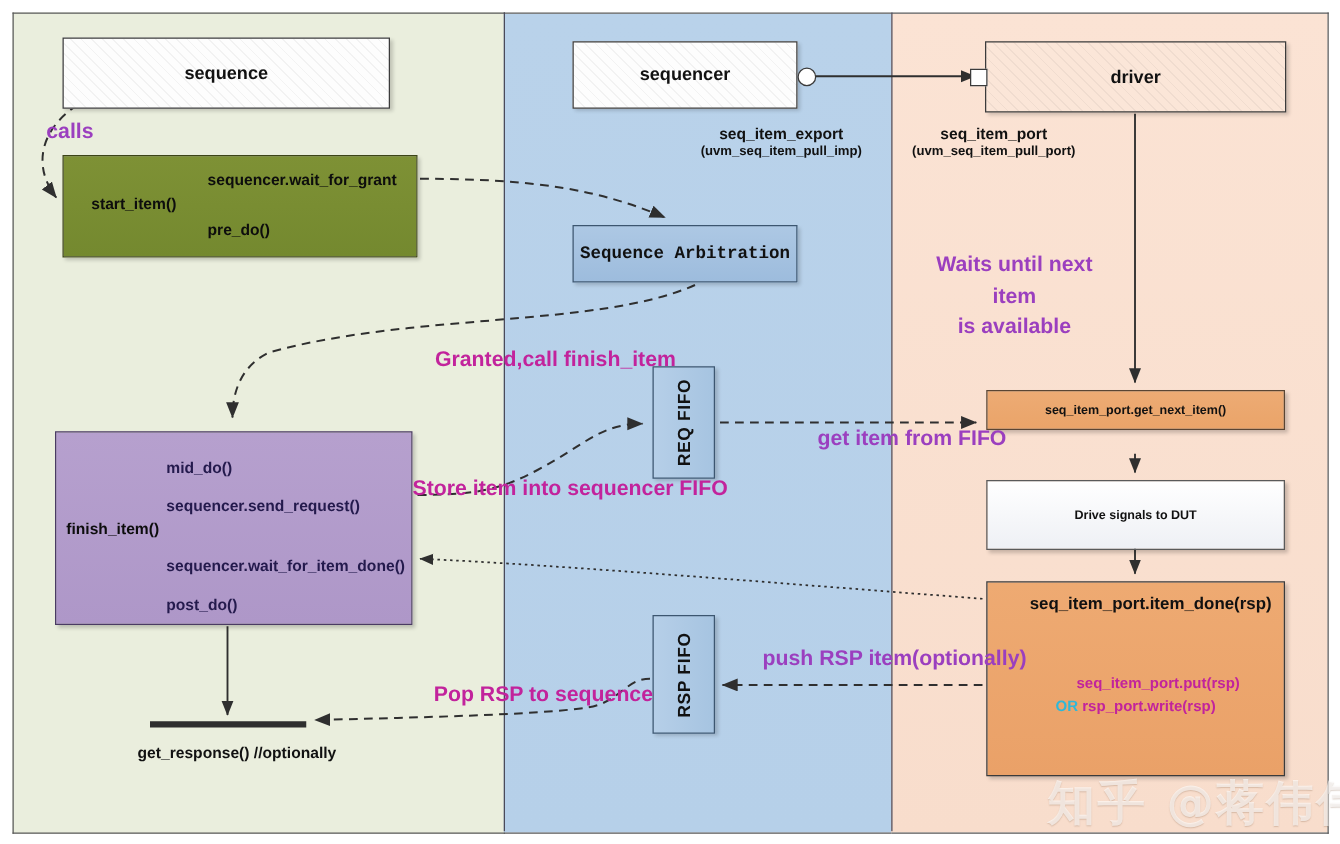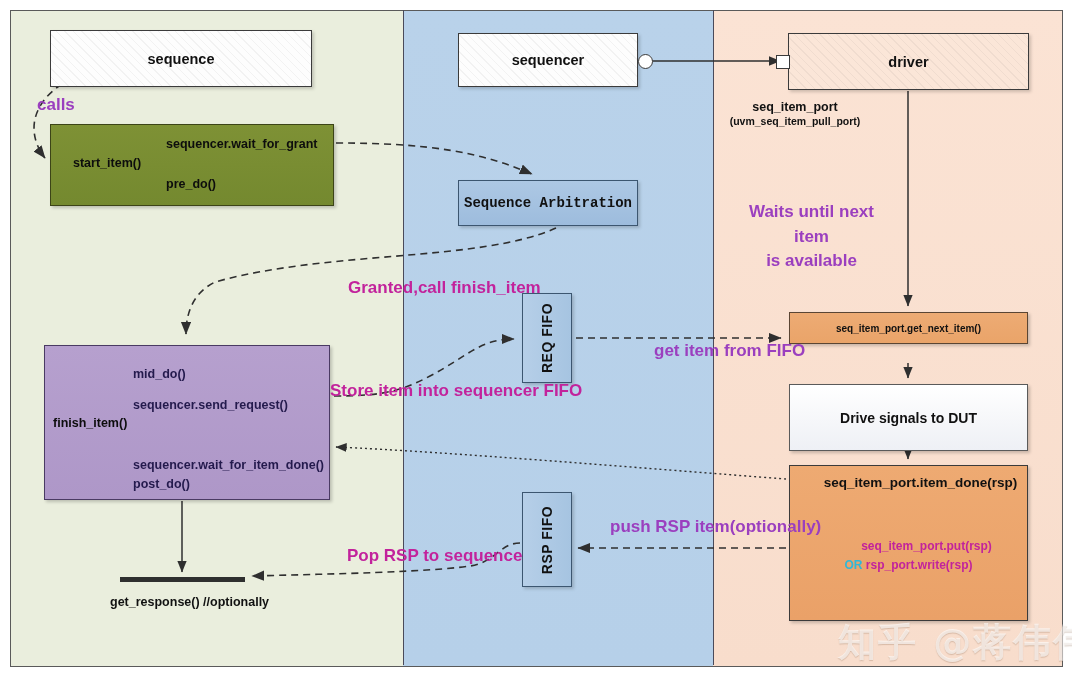--- a/index.html
+++ b/index.html
@@ -53,21 +53,21 @@
   #box-start-item .lbl-b{position:absolute;left:115px;top:52px;font-size:12.5px;color:#0d0d0d;font-weight:bold;}
 
   
   #box-finish-item{left:44px;top:345px;width:286px;height:155px;
       background:linear-gradient(180deg,#b6a0ce 0%,#ae97c8 100%);
       border:1px solid #4a3a63;box-shadow:2px 2px 3px rgba(0,0,0,0.2);}
   #box-finish-item .fi-left{position:absolute;left:8px;top:70px;font-size:12.5px;color:#0d0d0d;font-weight:bold;}
   #box-finish-item .fi-line{position:absolute;left:88px;font-size:12.5px;color:#241a4d;font-weight:bold;}
   #fi-mid{top:21px;}
   #fi-send{top:52px;}
-  #fi-wait{top:100px;margin-top:12px;}
+  #fi-wait{top:100px;}
   #fi-post{top:131px;}
 
   
   #box-arbitration{left:458px;top:180px;width:180px;height:46px;font-size:14px;
       background:linear-gradient(180deg,#adc8e4 0%,#9dbcdd 100%);
       border:1px solid #3c5670;box-shadow:2px 2px 3px rgba(0,0,0,0.18);font-family:Liberation Mono, monospace;}
 
   
   .fifo{position:absolute;box-sizing:border-box;
       background:linear-gradient(90deg,#b6cfe8 0%,#a6c4e1 100%);
@@ -75,21 +75,21 @@
       display:flex;align-items:center;justify-content:center;}
   .fifo span{transform:rotate(-90deg);white-space:nowrap;font-weight:bold;
       font-size:14px;color:#111;letter-spacing:0.5px;}
   #fifo-req{left:522px;top:293px;width:50px;height:90px;}
   #fifo-rsp{left:522px;top:492px;width:50px;height:95px;}
 
   
   #box-get-next{left:789px;top:312px;width:239px;height:32px;font-size:10px;
       background:linear-gradient(180deg,#edab74 0%,#eaa469 100%);
       border:1px solid #5a4533;box-shadow:2px 2px 3px rgba(0,0,0,0.2);justify-content:center;}
-  #box-drive{left:789px;top:384px;width:239px;height:67px;font-size:14px;
+  #box-drive{left:789px;top:384px;width:239px;height:56px;font-size:10px;
       background:linear-gradient(180deg,#ffffff 0%,#eef0f5 100%);
       border:1px solid #5a5a5a;box-shadow:2px 2px 3px rgba(0,0,0,0.2);}
   #box-item-done{left:789px;top:465px;width:239px;height:156px;
       background:linear-gradient(180deg,#eeaa72 0%,#eaa168 100%);
       border:1px solid #3b3b3b;box-shadow:2px 2px 3px rgba(0,0,0,0.2);}
   #box-item-done .idone-title{position:absolute;left:0;right:0;top:9px;text-align:center;
       font-size:13.5px;font-weight:bold;color:#111;padding-left:24px;}
   #box-item-done .idone-put{position:absolute;left:0;right:0;top:73px;text-align:center;
       font-size:12px;font-weight:bold;color:#c2239c;margin-left:36px;}
   #box-item-done .idone-or{position:absolute;left:0;right:0;top:92px;text-align:center;
@@ -181,20 +181,24 @@
   <div class="box hatch" id="box-sequencer">
     <span>sequencer</span>
   </div>
   <div class="port-circle" style="left:638px;top:54px;"></div>
 
   <div class="box hatch-peach" id="box-driver">
     <span>driver</span>
   </div>
   <div class="port-square" style="left:776px;top:55px;"></div>
 
+  <div class="portlabel" id="label-seq-item-export">
+    <div class="pl-main">seq_item_export</div>
+    <div class="pl-sub">(uvm_seq_item_pull_imp)</div>
+  </div>
   <div class="portlabel" id="label-seq-item-port">
     <div class="pl-main">seq_item_port</div>
     <div class="pl-sub">(uvm_seq_item_pull_port)</div>
   </div>
 
   <div class="box" id="box-start-item">
     <span class="lbl-left">start_item()</span>
     <span class="lbl-a">sequencer.wait_for_grant</span>
     <span class="lbl-b">pre_do()</span>
   </div>

